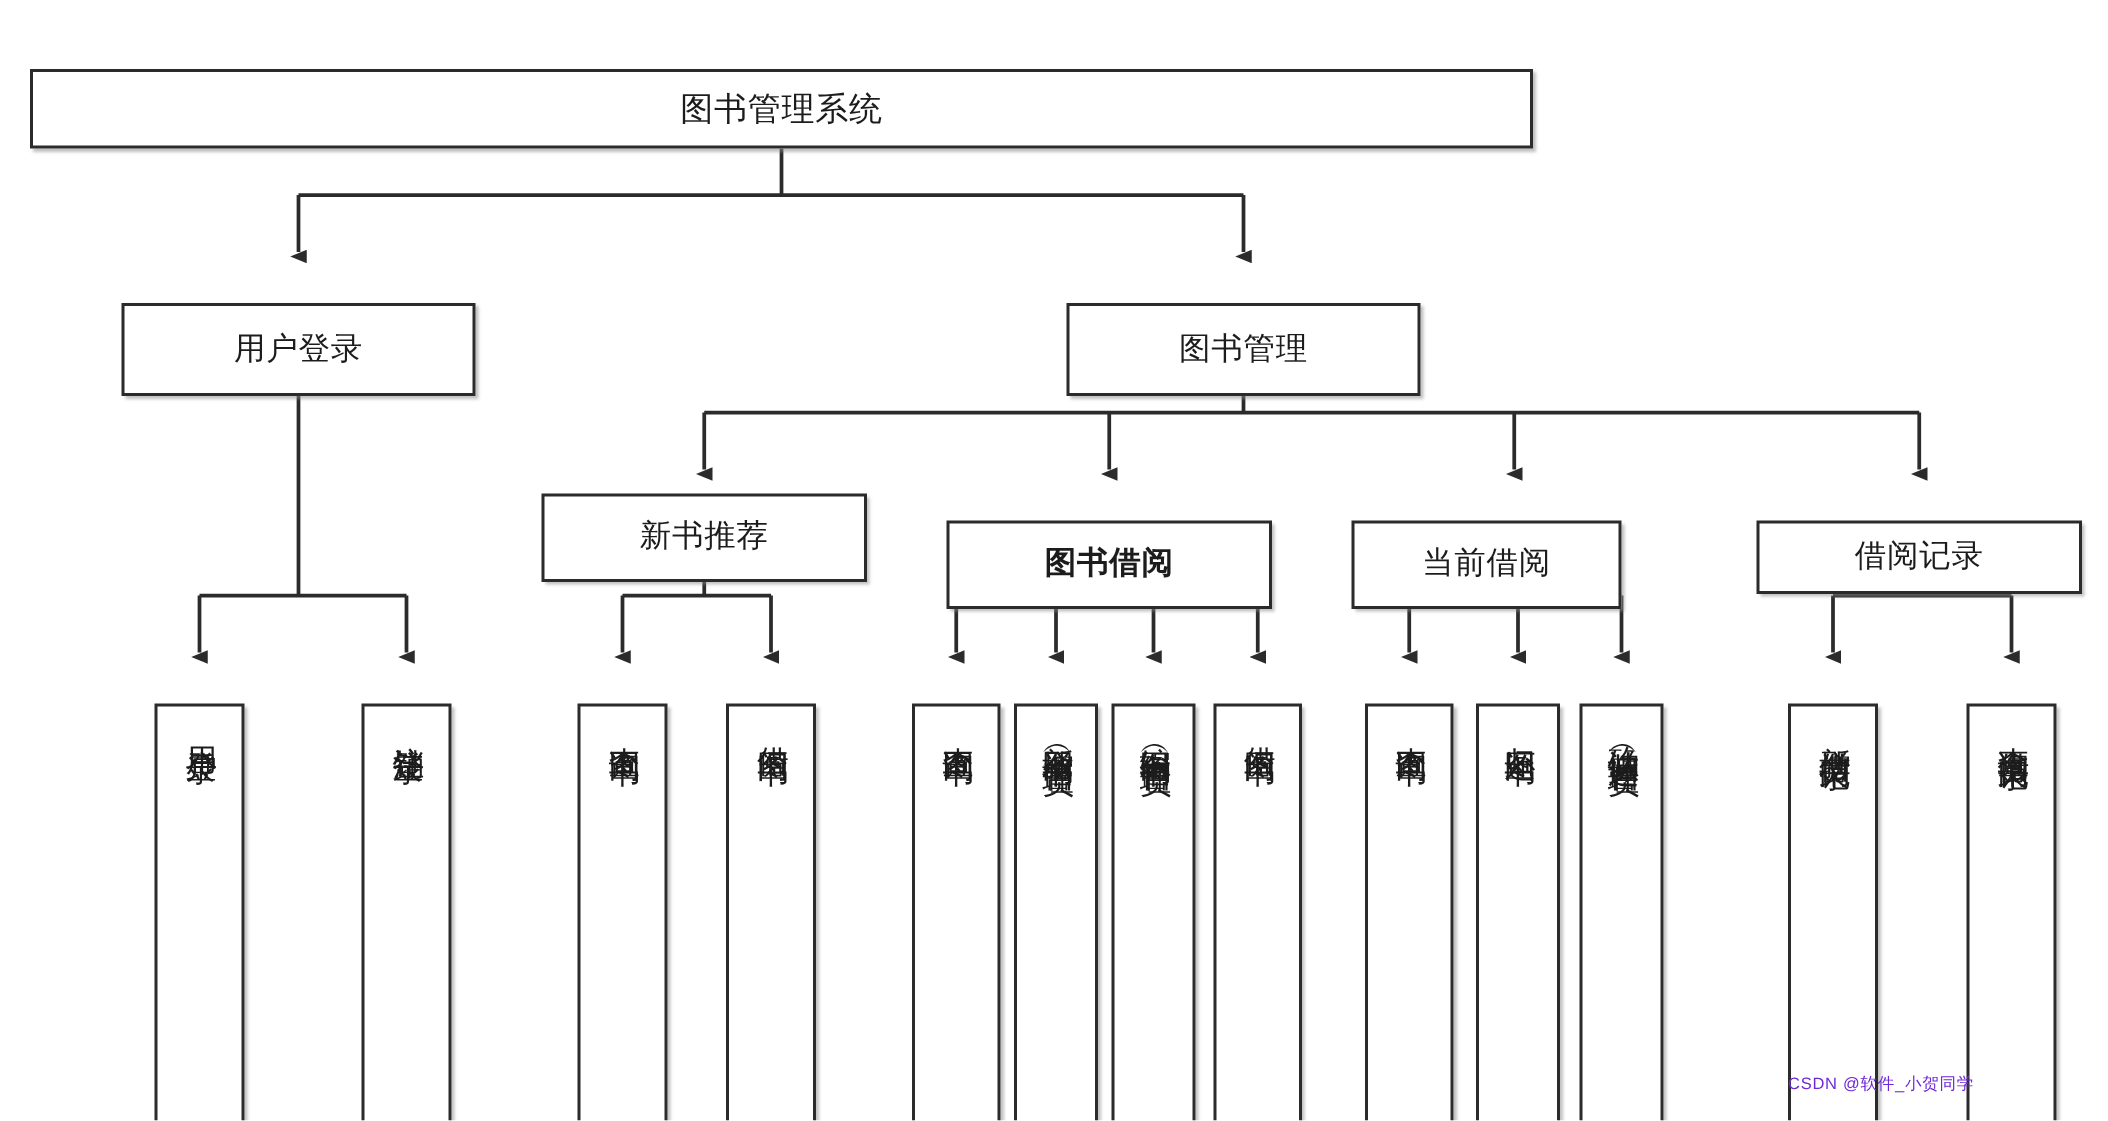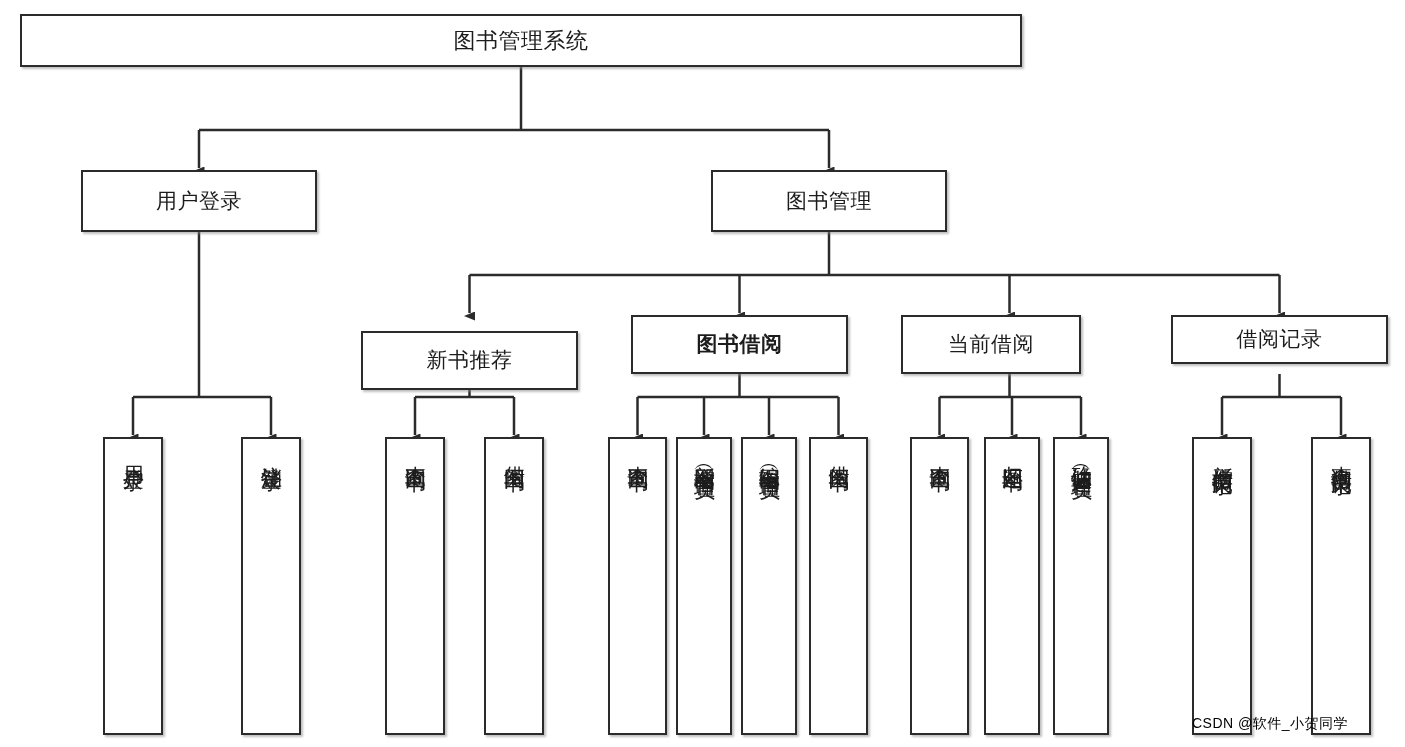--- a/index.html
+++ b/index.html
@@ -26,20 +26,21 @@
   }
   .node {
     position: absolute;
     box-sizing: border-box;
     background: #ffffff;
     border: 2px solid #2b2b2b;
     display: flex;
     align-items: center;
     justify-content: center;
     box-shadow: 2px 2px 2px rgba(140,140,140,0.55);
+    margin-top: 32px;
   }
   .node-label {
     color: #1c1c1c;
     line-height: 1.18;
     text-align: center;
     white-space: nowrap;
   }
   .node.horizontal .node-label {
     font-size: 21px;
     letter-spacing: 0.5px;
@@ -53,22 +54,22 @@
     text-orientation: upright;
     font-size: 21px;
     letter-spacing: 2px;
     white-space: normal;
   }
   .node.root .node-label {
     font-size: 22px;
   }
   .watermark {
     position: absolute;
-    color: #000000;
-    font-size: 14px;
+    color: #6d28d9;
+    font-size: 11px;
     letter-spacing: 0.5px;
     white-space: nowrap;
     user-select: none;
   }
 </style>
 </head>
 <body>
 
 <div id="canvas">
   <svg class="layer" viewBox="0 0 1405 747">
@@ -117,21 +118,21 @@
   <div id="nodes">
       <div class="node horizontal root" style="left: 20px; top: 14px; width: 1002px; height: 53px;">
         <span class="node-label">图书管理系统</span>
       </div>
       <div class="node horizontal" style="left: 81px; top: 170px; width: 236px; height: 62px;">
         <span class="node-label">用户登录</span>
       </div>
       <div class="node horizontal" style="left: 711px; top: 170px; width: 236px; height: 62px;">
         <span class="node-label">图书管理</span>
       </div>
-      <div class="node horizontal" style="left: 361px; top: 331px; width: 217px; height: 59px;">
+      <div class="node horizontal" style="left: 361px; top: 297px; width: 217px; height: 59px;">
         <span class="node-label">新书推荐</span>
       </div>
       <div class="node horizontal" style="left: 631px; top: 315px; width: 217px; height: 59px; font-weight: bold;">
         <span class="node-label">图书借阅</span>
       </div>
       <div class="node horizontal" style="left: 901px; top: 315px; width: 180px; height: 59px;">
         <span class="node-label">当前借阅</span>
       </div>
       <div class="node horizontal" style="left: 1171px; top: 315px; width: 217px; height: 49px;">
         <span class="node-label">借阅记录</span>

